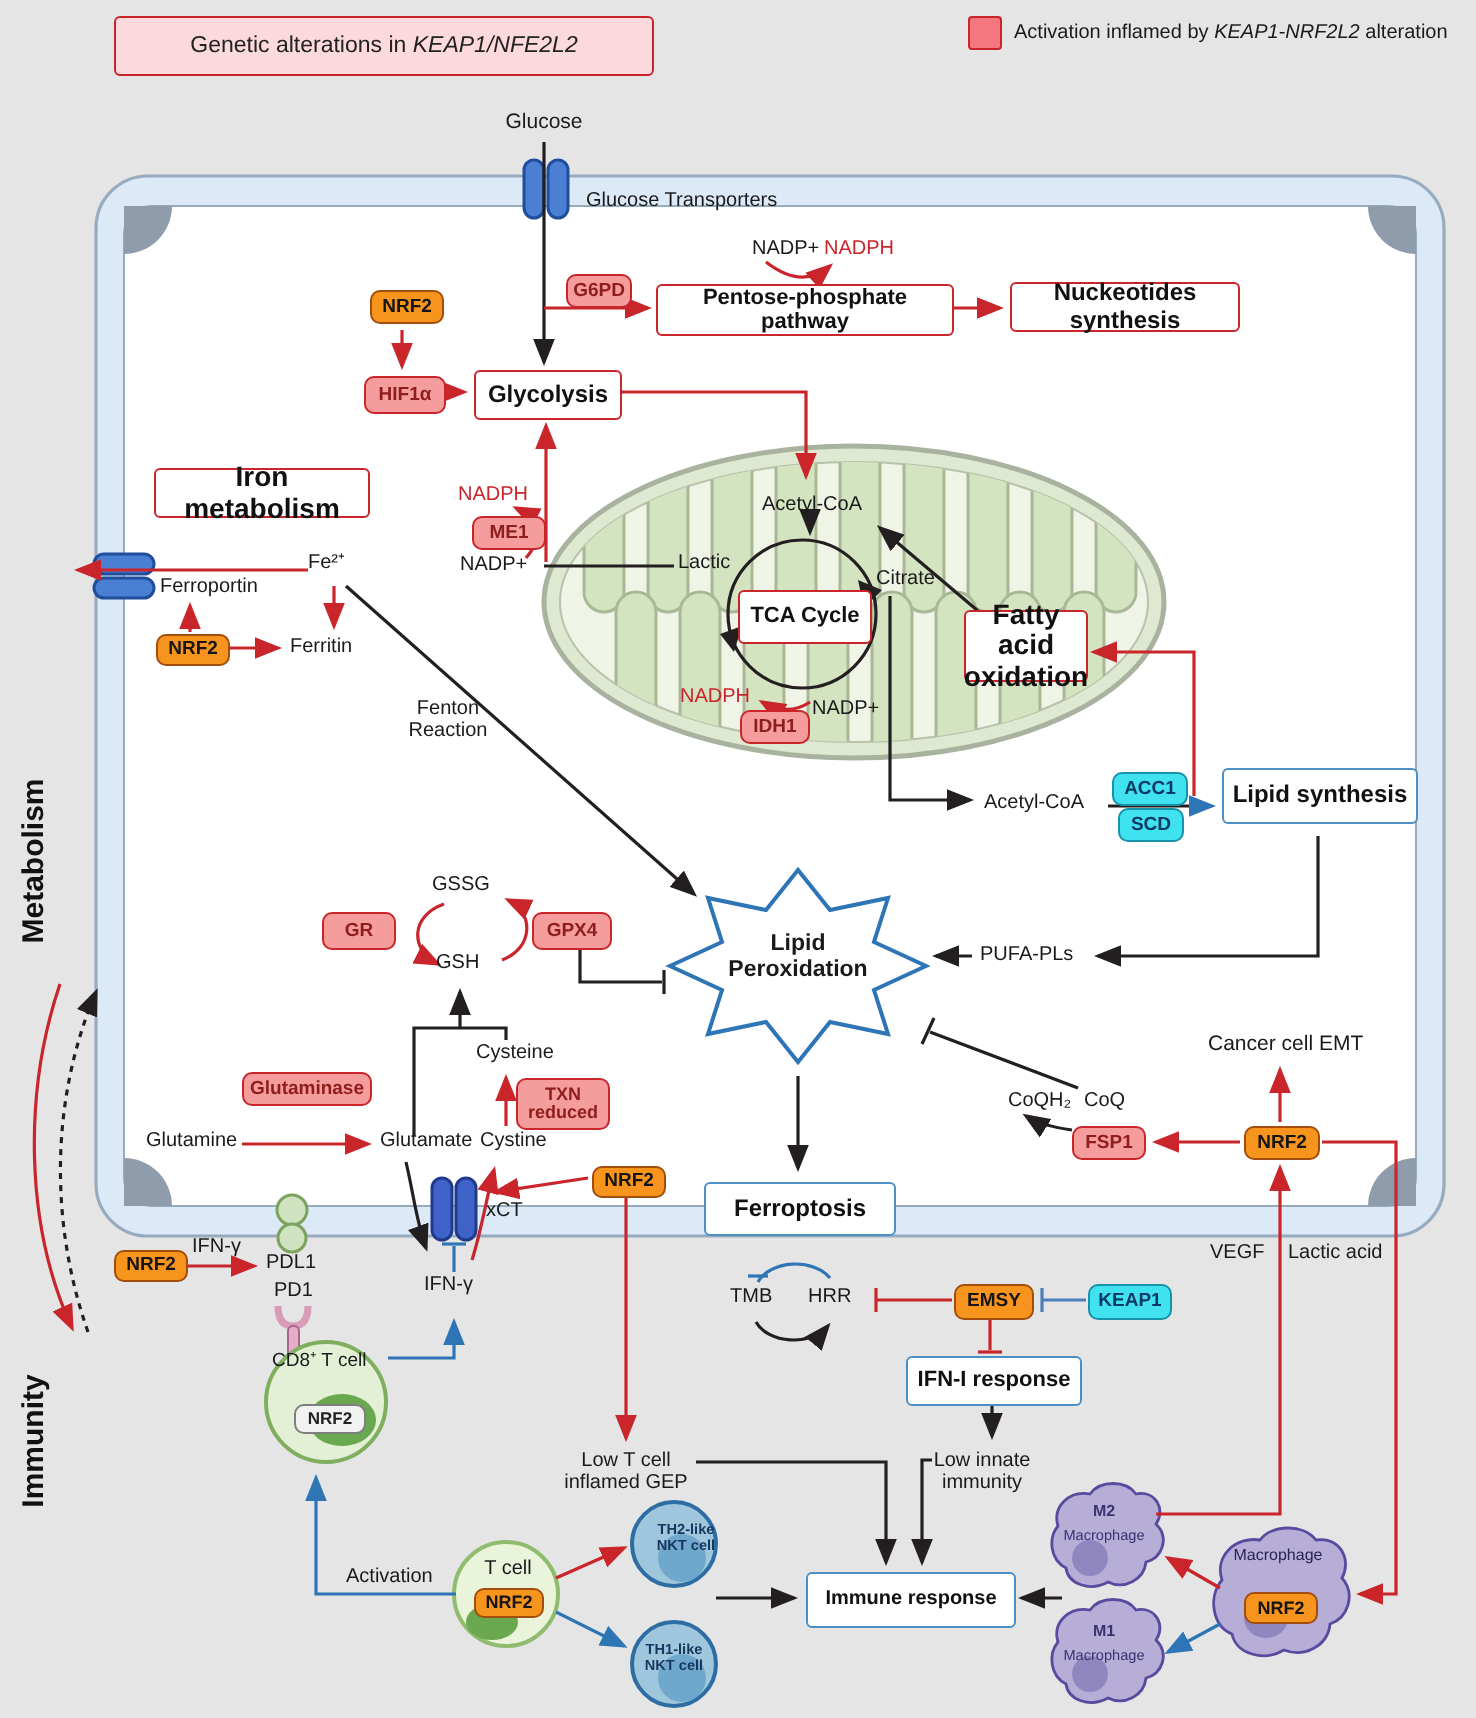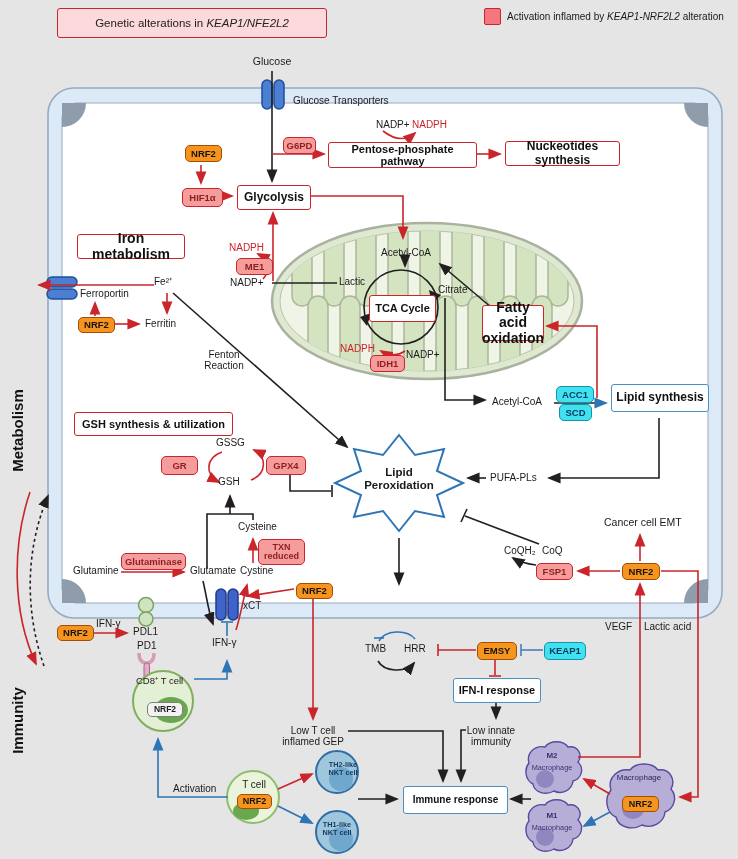--- a/index.html
+++ b/index.html
@@ -268,40 +268,40 @@
 oxidation</div>
 
 <div class="lbl s10" style="left:492px;top:396px;width:58px">Acetyl-CoA</div>
 <div class="chip cyan" style="left:556px;top:386px;width:36px;height:15px">ACC1</div>
 <div class="chip cyan" style="left:559px;top:404px;width:31px;height:15px">SCD</div>
 <div class="box bbox" style="left:611px;top:384px;width:96px;height:26px;font-size:12px">Lipid synthesis</div>
 <div class="lbl s10" style="left:490px;top:472px;width:54px">PUFA-PLs</div>
 <div class="lbl c b" style="left:360px;top:466px;width:78px;font-size:11.5px;z-index:3">Lipid
 Peroxidation</div>
 
-<div class="box rbox" style="left:74px;top:412px;width:157px;height:22px;font-size:11px">GSH synthesis &amp; utilization</div>
 <div class="lbl s10" style="left:216px;top:437px;width:36px">GSSG</div>
 <div class="chip pink" style="left:161px;top:456px;width:35px;height:17px">GR</div>
 <div class="chip pink" style="left:266px;top:456px;width:38px;height:17px">GPX4</div>
 <div class="lbl s10" style="left:218px;top:476px;width:30px">GSH</div>
 <div class="lbl s10" style="left:238px;top:521px;width:46px">Cysteine</div>
 <div class="chip pink" style="left:258px;top:539px;width:45px;height:24px;font-size:9px">TXN
 reduced</div>
 <div class="lbl s10" style="left:73px;top:565px;width:48px">Glutamine</div>
-<div class="chip pink" style="left:121px;top:553px;width:63px;height:15px">Glutaminase</div>
+<div class="chip pink" style="left:121px;top:536px;width:63px;height:15px">Glutaminase</div>
 <div class="lbl s10" style="left:190px;top:565px;width:50px">Glutamate</div>
 <div class="lbl s10" style="left:240px;top:565px;width:38px">Cystine</div>
 <div class="lbl s10" style="left:243px;top:600px;width:24px">xCT</div>
 <div class="chip orange" style="left:296px;top:583px;width:35px;height:14px">NRF2</div>
 
 <div class="lbl" style="left:604px;top:517px;width:80px">Cancer cell EMT</div>
 <div class="lbl s10" style="left:504px;top:545px;width:38px">CoQH₂</div>
 <div class="lbl s10" style="left:542px;top:545px;width:26px">CoQ</div>
 <div class="chip pink" style="left:536px;top:563px;width:35px;height:15px">FSP1</div>
 <div class="chip orange" style="left:622px;top:563px;width:36px;height:15px">NRF2</div>
+<div class="box bbox" style="left:352px;top:591px;width:94px;height:25px;font-size:12px">Ferroptosis</div>
 <div class="lbl s10" style="left:365px;top:643px;width:28px">TMB</div>
 <div class="lbl s10" style="left:404px;top:643px;width:28px">HRR</div>
 <div class="chip orange" style="left:477px;top:642px;width:38px;height:16px">EMSY</div>
 <div class="chip cyan" style="left:544px;top:642px;width:40px;height:16px">KEAP1</div>
 <div class="box bbox" style="left:453px;top:678px;width:86px;height:23px;font-size:11px">IFN-I response</div>
 <div class="lbl s10" style="left:605px;top:621px;width:34px">VEGF</div>
 <div class="lbl s10" style="left:644px;top:621px;width:56px">Lactic acid</div>
 
 <div class="chip orange" style="left:57px;top:625px;width:35px;height:14px">NRF2</div>
 <div class="lbl s10" style="left:96px;top:618px;width:32px">IFN-γ</div>

